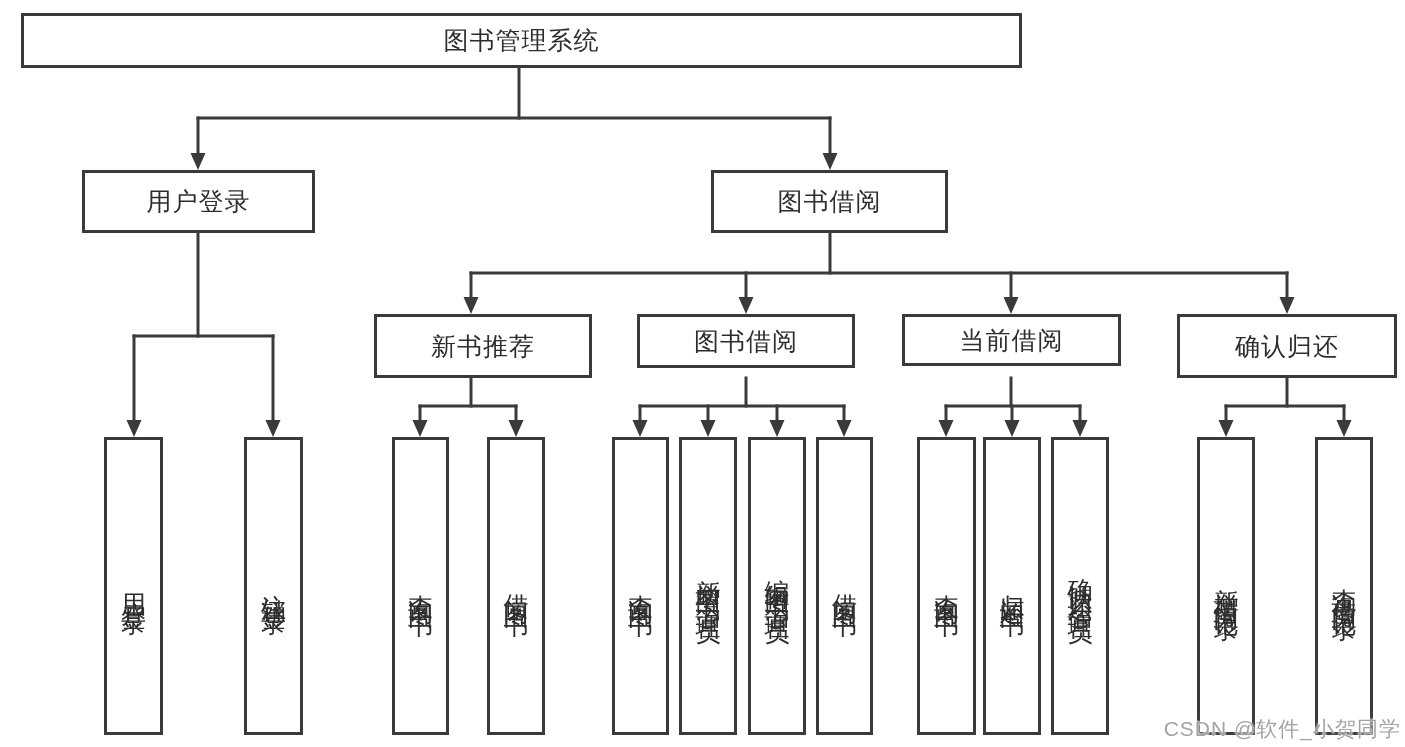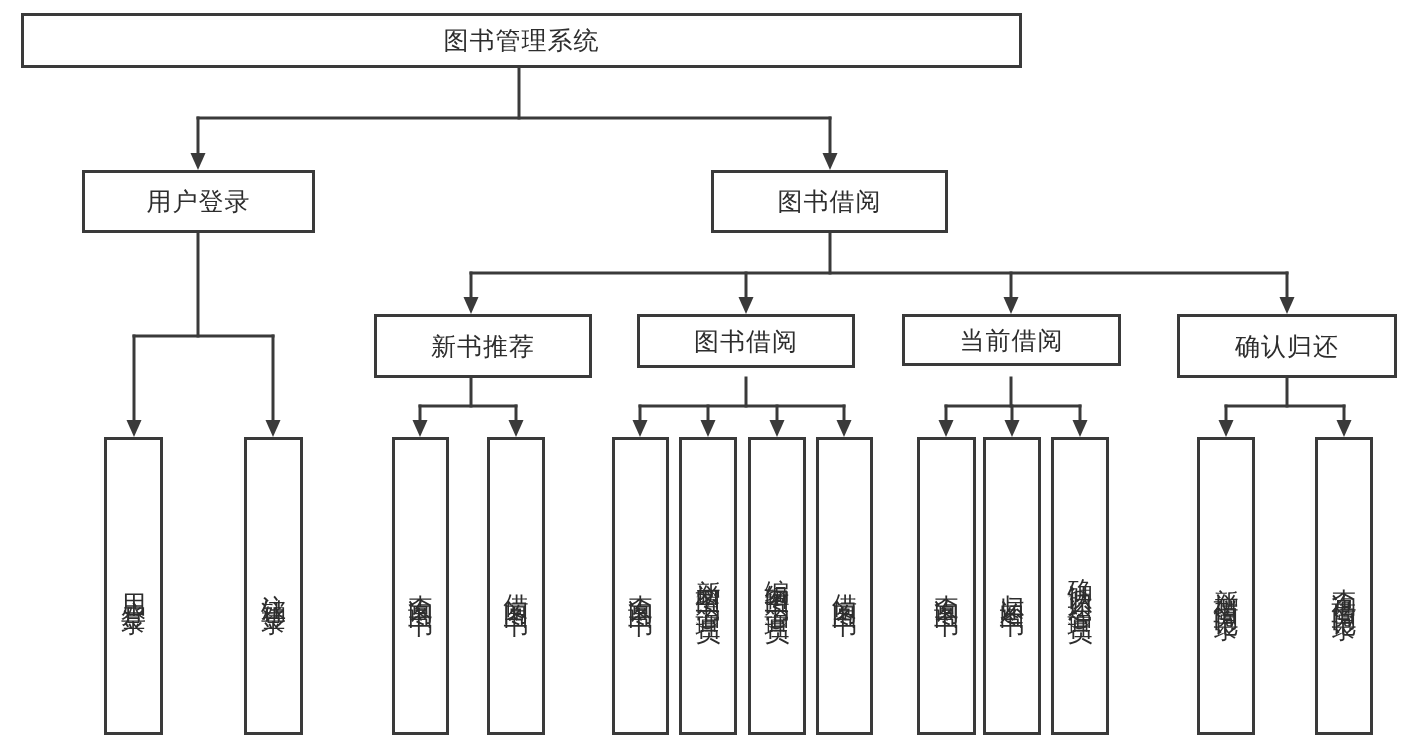--- a/index.html
+++ b/index.html
@@ -161,13 +161,14 @@
     <span class="vtext">确认归还（管理员）</span>
   </div>
 
   <div class="node vbox" style="left:1197px;top:437px;width:58px;height:298px">
     <span class="vtext">新增借阅记录</span>
   </div>
   <div class="node vbox" style="left:1315px;top:437px;width:58px;height:298px">
     <span class="vtext">查询借阅记录</span>
   </div>
 
+  <div class="watermark">CSDN @软件_小贺同学</div>
 </div>
 
 </body></html>

